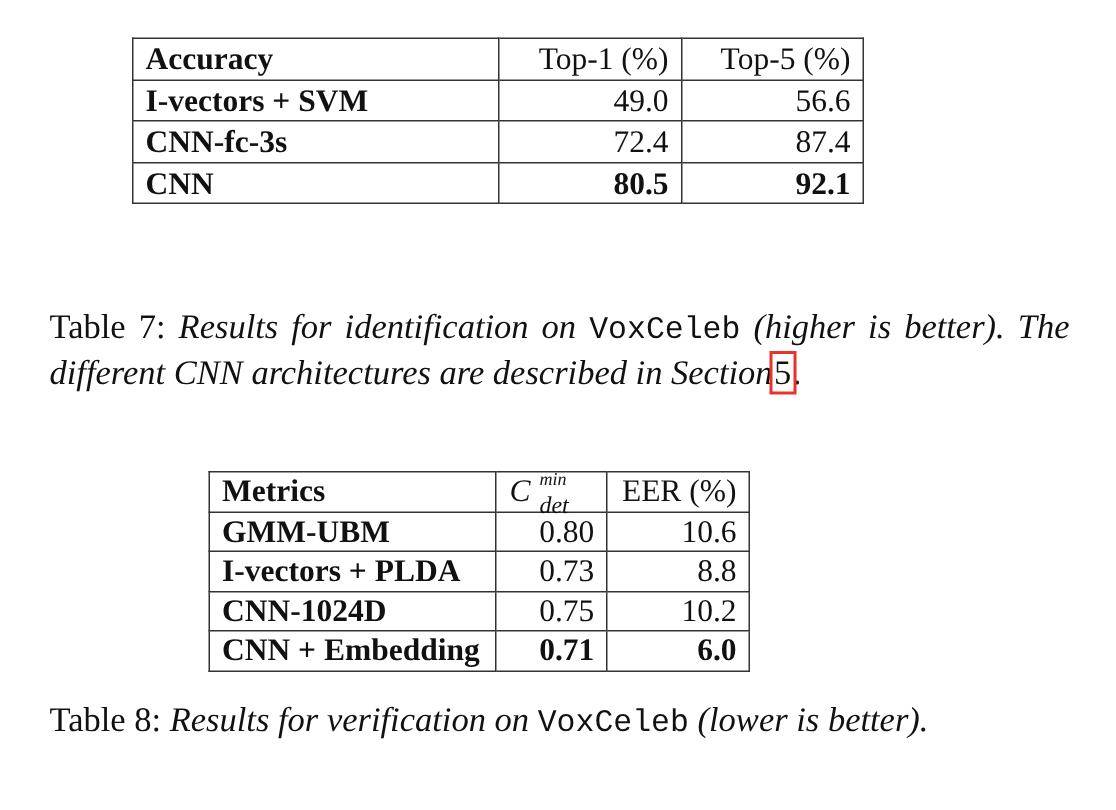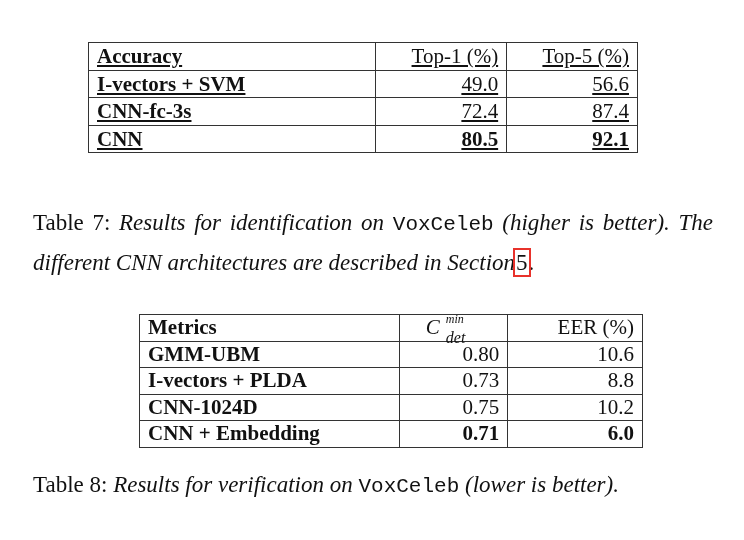--- a/index.html
+++ b/index.html
@@ -4,27 +4,27 @@
 <style>
   html, body { margin:0; padding:0; background:#ffffff; }
   body { width:744px; height:540px; position:relative; overflow:hidden;
          font-family:"Liberation Serif", serif; color:#111; }
   table { border-collapse:collapse; position:absolute; }
   td { border:1.3px solid #333; padding:0 8px; height:26.5px; line-height:26px;
        font-size:21px; white-space:nowrap; }
   td.num { text-align:right; }
   td.lbl { font-weight:bold; }
   td.b { font-weight:bold; }
-  #t7 { left:88px; top:42px; width:550px;text-decoration:underline; }
+  #t7 { left:88px; top:25px; width:488px; }
   #t7 col.c1 { width:288px; } #t7 col.c2 { width:131px; } #t7 col.c3 { width:131px; }
-  #t8 { left:139px; top:314px; width:504px;border-radius:21px; }
+  #t8 { left:139px; top:314px; width:361px;border-radius:21px; }
   #t8 col.c1 { width:232px; } #t8 col.c2 { width:96px; } #t8 col.c3 { width:120px; }
   #t8 td { height:25.5px; line-height:25px; }
   td.ctr { text-align:center; }
-  .cap { position:absolute; left:33px; width:680px; font-size:23px; line-height:38px;
+  .cap { position:absolute; left:33px; width:680px; font-size:23px; line-height:28px;
          text-align:justify; }
   .cap i { font-style:italic; }
   .mono { font-family:"Liberation Mono", monospace; font-size:21px; }
   #cap7 { top:204px; }
   #cap8 { top:466px; }
   .ref { outline:2px solid #e8322b; outline-offset:0; padding:0 1px; }
   .cdet { font-style:italic; font-family:"Liberation Serif", serif; display:inline-block; position:relative; }
   .cdet .sup { position:absolute; left:20px; top:-8px; font-size:12px; }
   .cdet .sub { position:absolute; left:20px; top:10px; font-size:16px; }
 </style>

